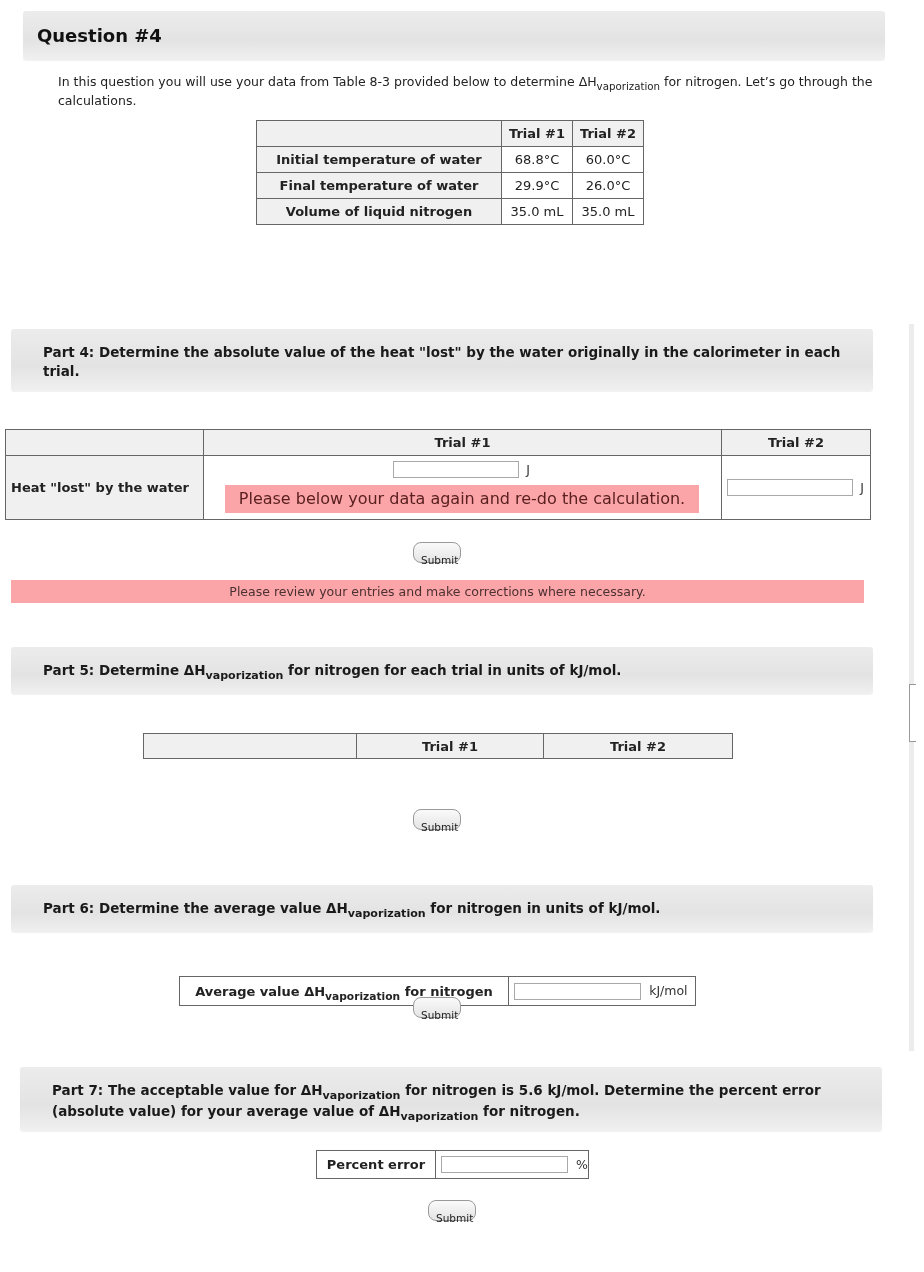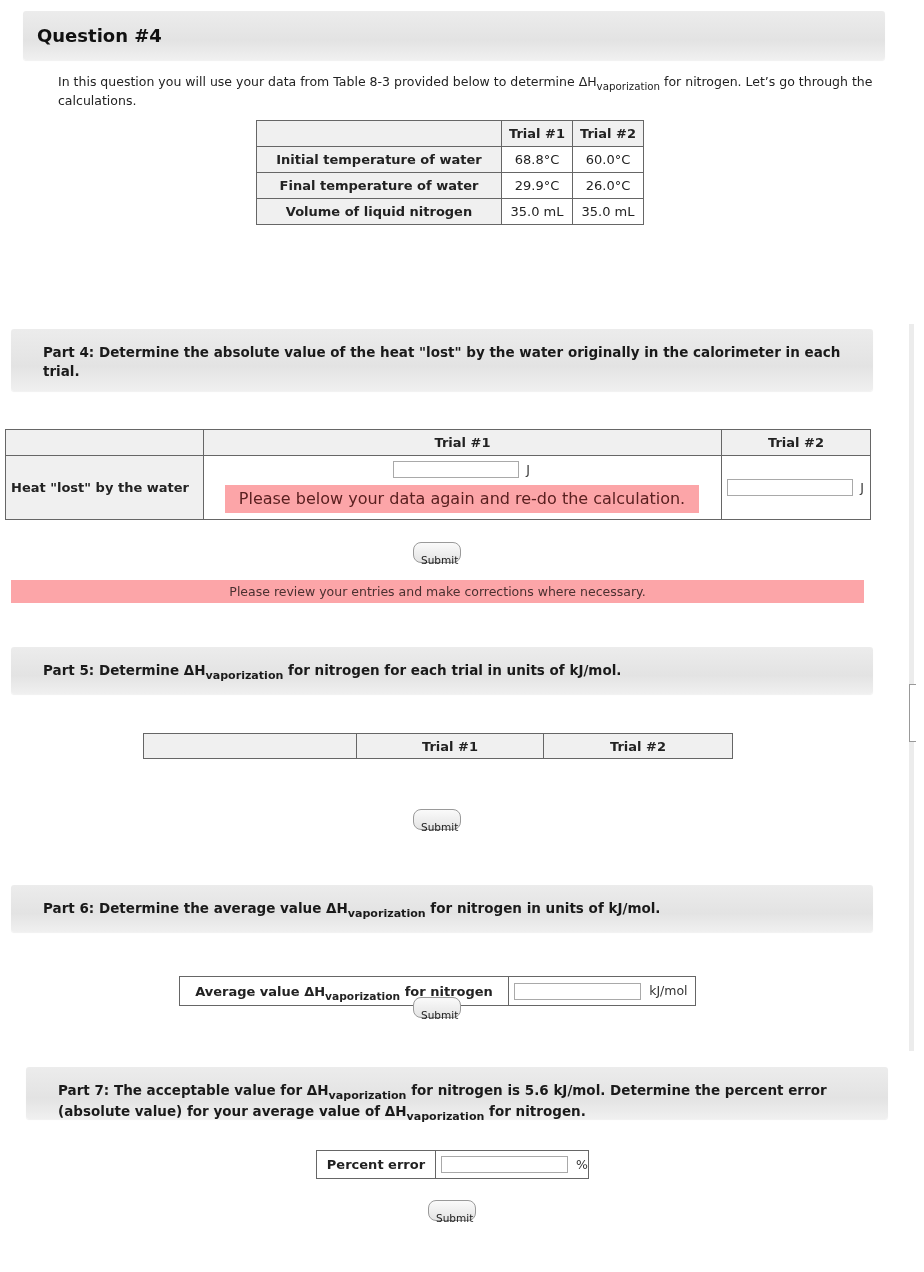--- a/index.html
+++ b/index.html
@@ -149,21 +149,21 @@
     <td style="padding-left:5px; white-space:nowrap;">
       <input class="field" style="width: 121px;" value="">
       <span class="unit" style="margin-left:4px;">kJ/mol</span>
     </td>
   </tr>
 </tbody>
   </table>
 
 <button class="abs submit-btn" style="left:413px; top:997px;">Submit</button>
 
-<div class="abs header-box" style="left:26px; top:1067px; width:862px; height:52px;">
+<div class="abs header-box" style="left:20px; top:1067px; width:862px; height:64px;">
   <div class="abs part-title" style="left:32px; top:13px; width:810px; line-height:21px;">
     <span>Part 7: The acceptable value for ΔH</span><sub class="sb">vaporization</sub><span> for nitrogen is 5.6 kJ/mol. Determine the percent error (absolute value) for your average value of ΔH</span><sub class="sb">vaporization</sub><span> for nitrogen.</span>
   </div>
 </div>
 
 <table class="abs data" style="left:316px; top:1150px; width:273px;">
   <tbody>
       <tr style="height:28px;">
     <td class="rowlabel" style="width:110px; background:#fff; padding:0 4px;margin-top:20px;">Percent error</td>
     <td style="padding-left:5px; white-space:nowrap;">

